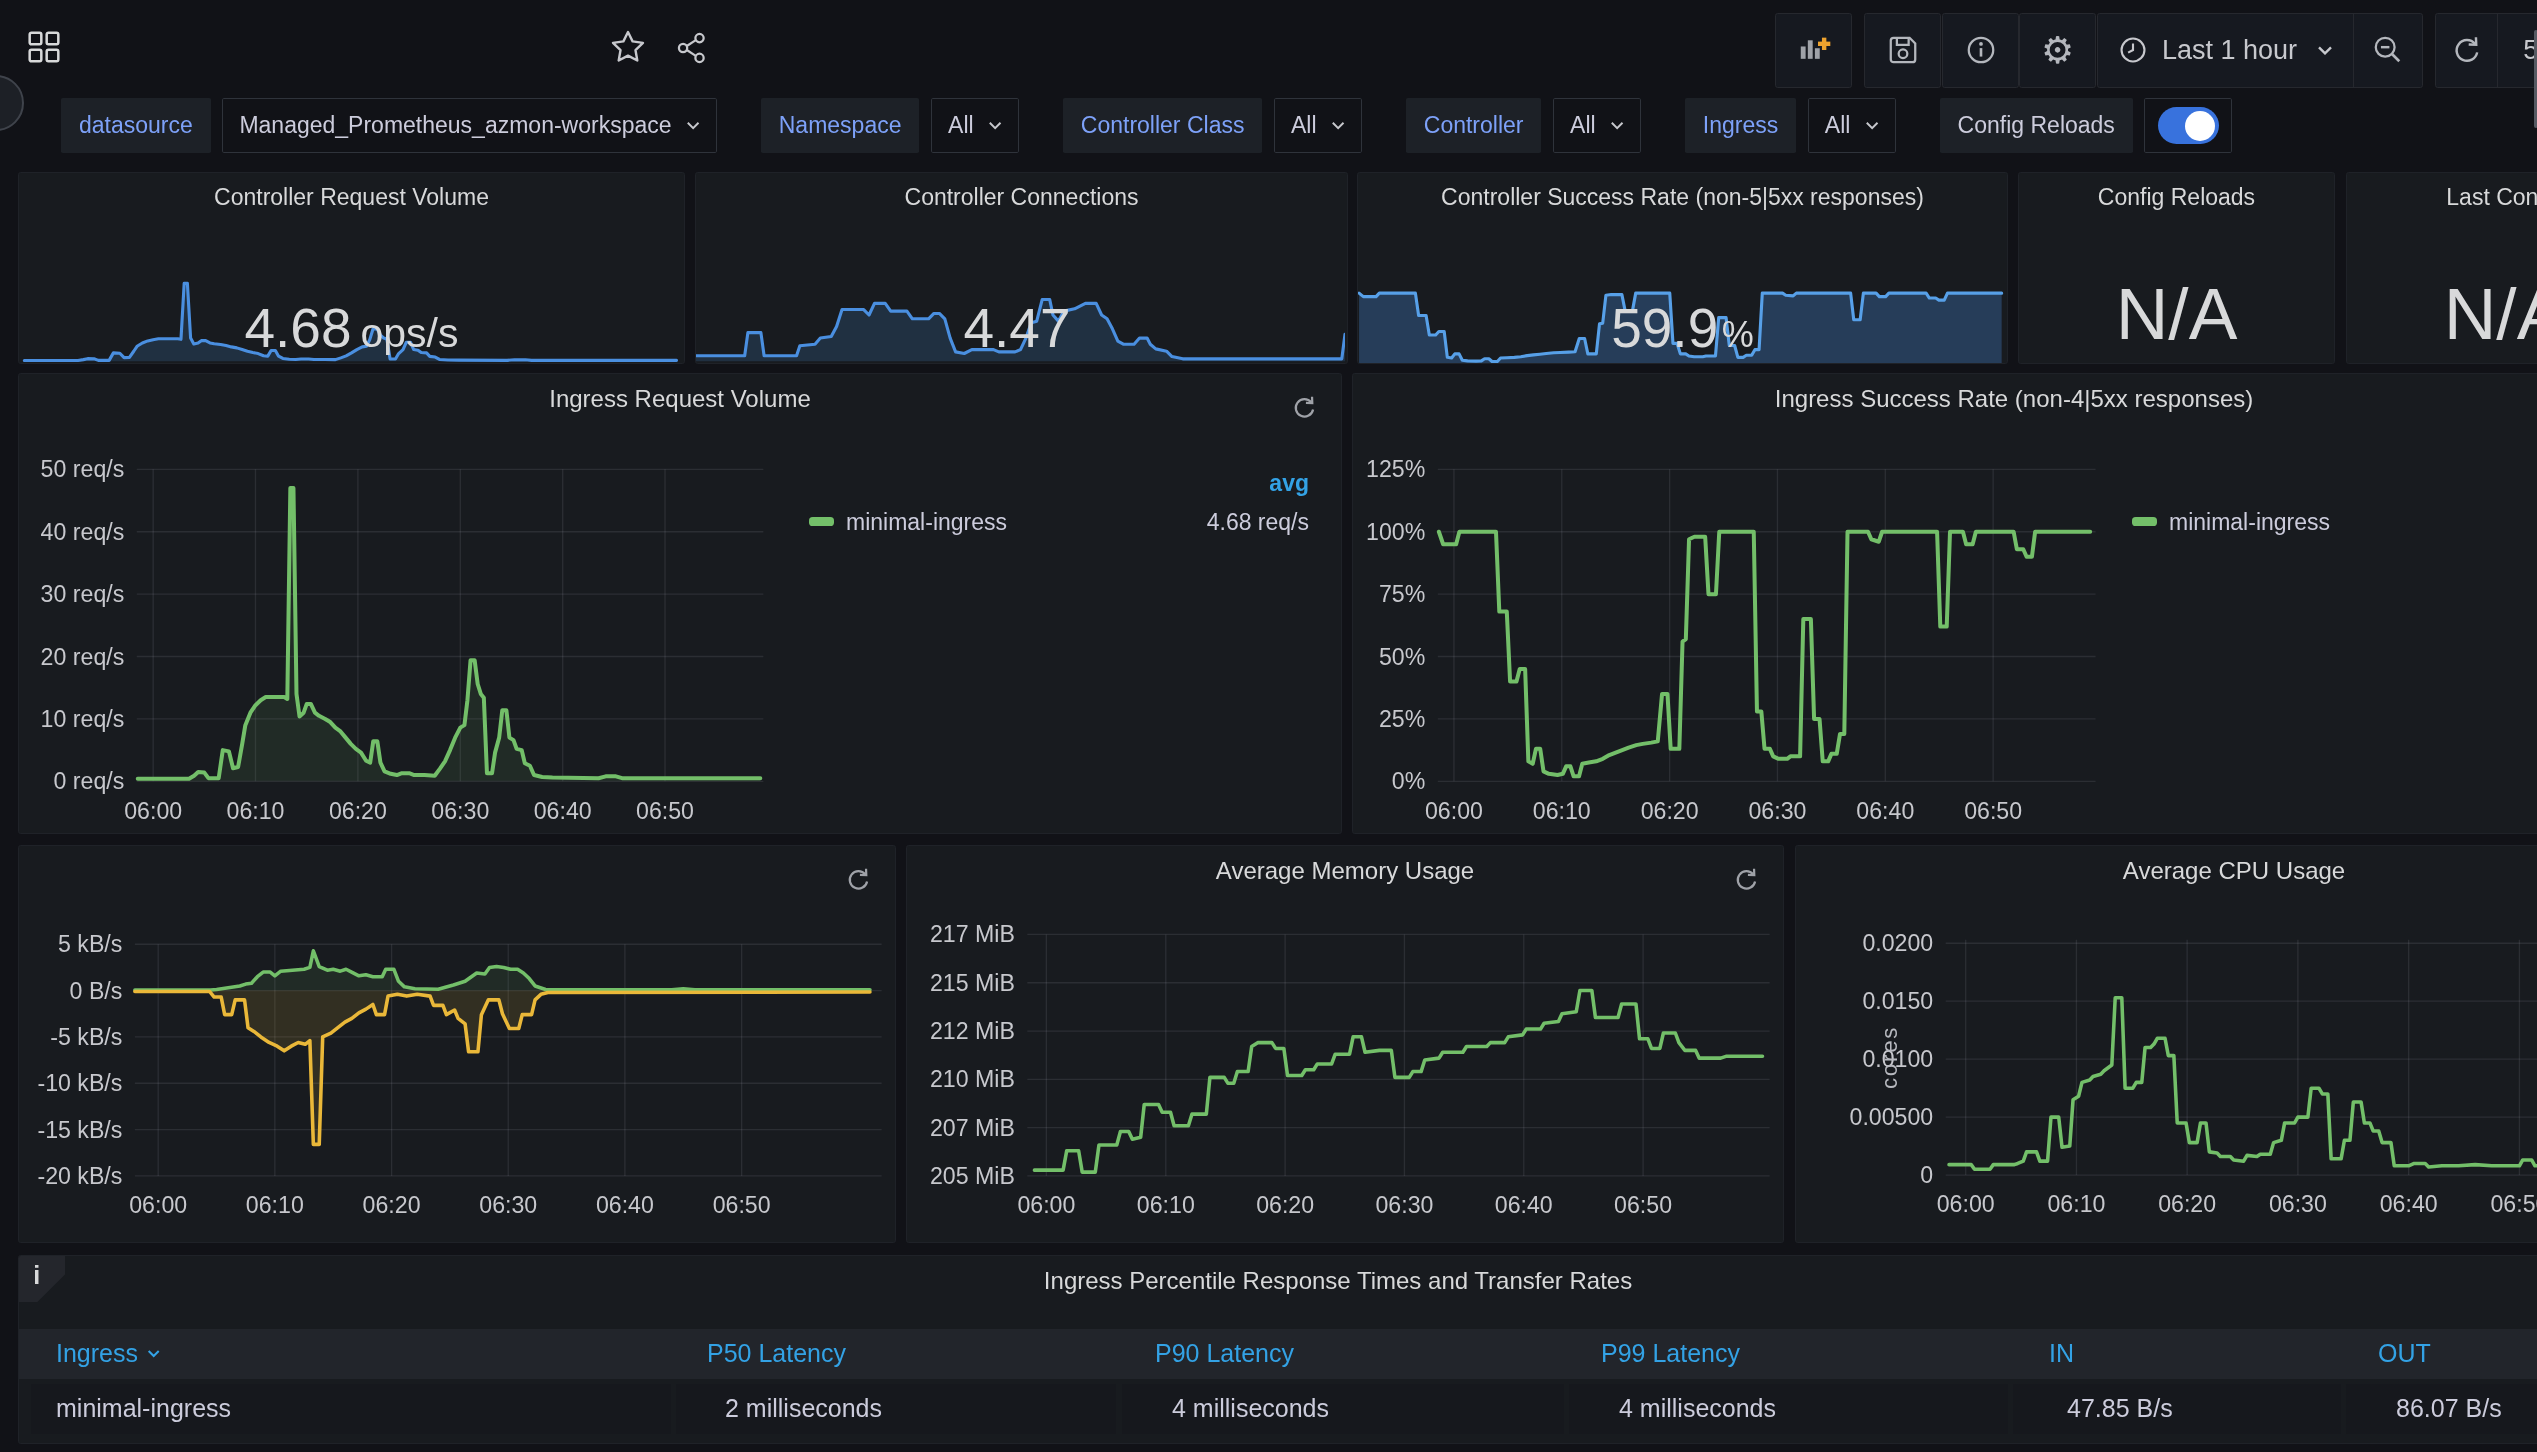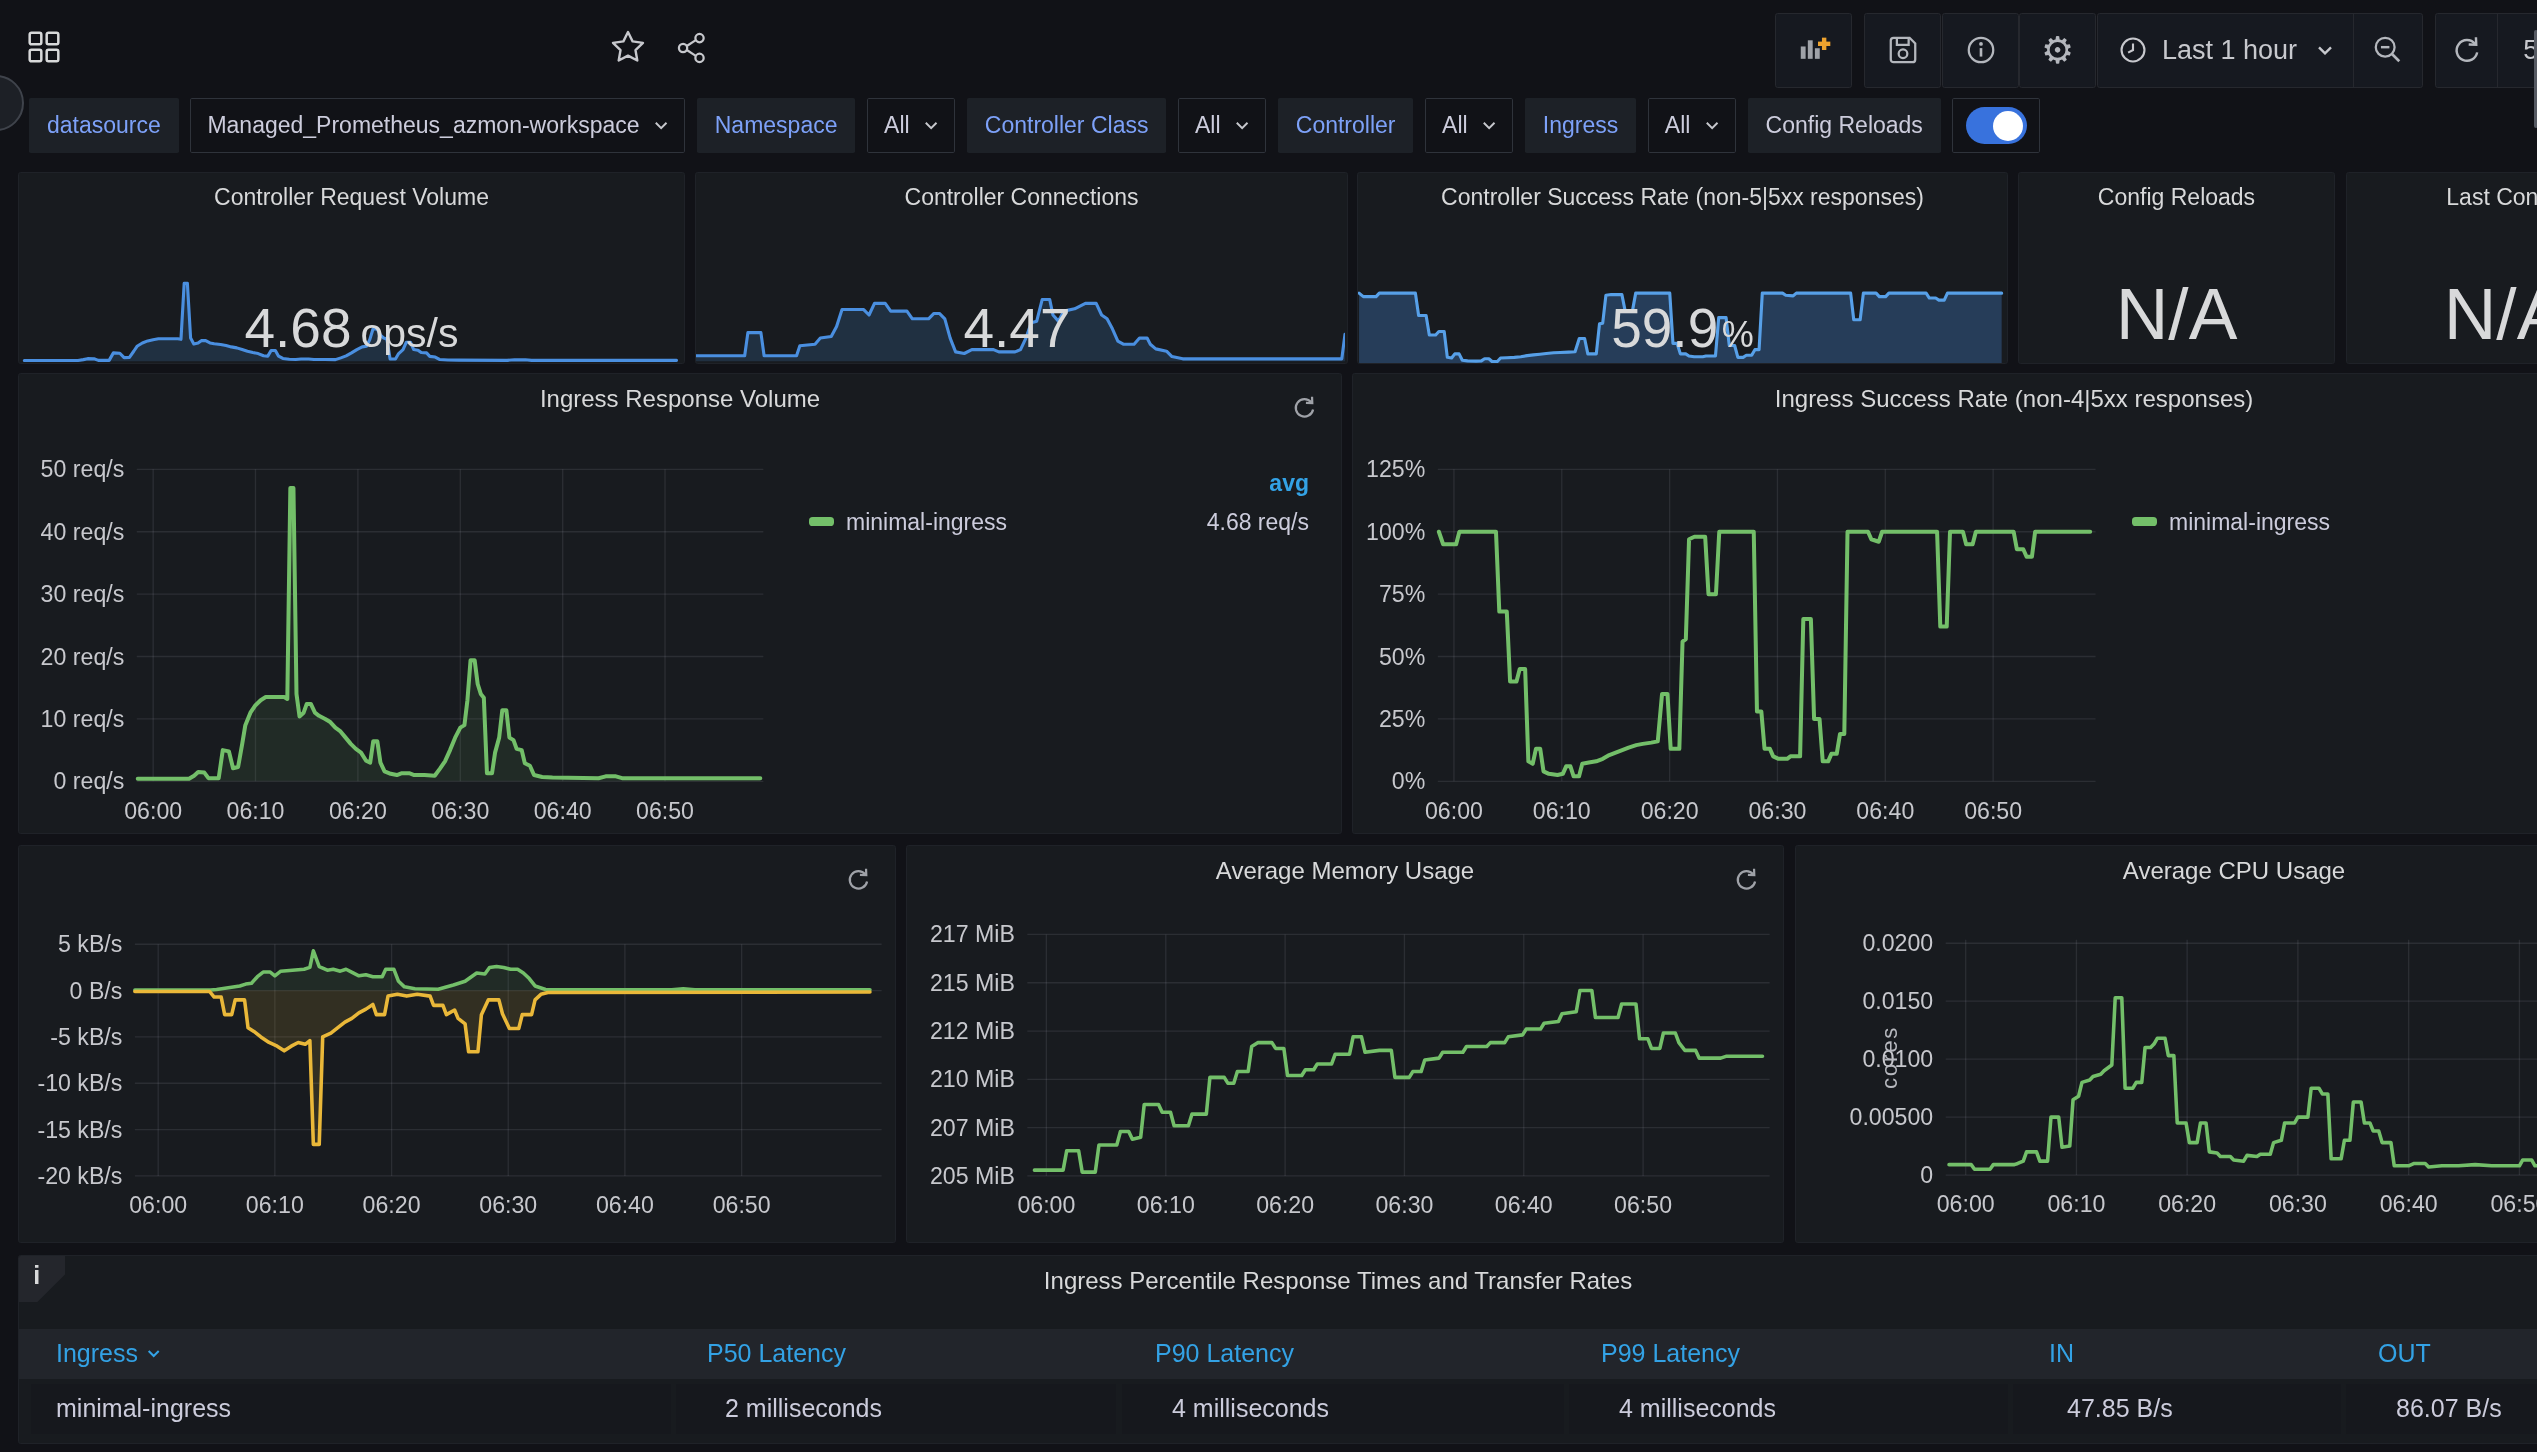--- a/index.html
+++ b/index.html
@@ -12,21 +12,21 @@
   .ptitle{position:absolute;top:10.7px;left:0;right:0;text-align:center;font-size:24px;font-weight:500;
           color:#d8d9da;white-space:nowrap;}
   .stat-value{position:absolute;left:0;right:0;top:114px;height:82px;line-height:82px;text-align:center;
               color:#d8d9da;font-weight:400;white-space:nowrap;}
   .stat-num{font-size:55px;}
   .stat-unit{font-size:41px;margin-left:9px;}
   .stat-na{font-size:73px;}
   .spark{position:absolute;left:0;bottom:0;}
   .chart-svg{position:absolute;left:0;top:0;}
   .vchip{height:55px;display:flex;align-items:center;padding:0 18px;background:#1d2127;border-radius:1.8px;
-         font-size:23px;color:#7da1f8;white-space:nowrap;}
+         font-size:23px;color:#7da1f8;white-space:nowrap;margin-left:32px;}
   .vbox{height:55px;display:flex;align-items:center;gap:14.3px;padding:0 16px;background:#111217;
         border:0.9px solid #2f333b;border-radius:1.8px;font-size:23px;color:#ccccdc;white-space:nowrap;box-sizing:border-box;}
   .vgap{}
   .legend-label{font-size:23px;color:#ccccdc;white-space:nowrap;}
   .legend-head{font-size:23px;font-weight:700;color:#33a2e5;}
   .swatch{position:absolute;width:25px;height:9px;border-radius:3.6px;background:#73bf69;}
   .th{position:absolute;font-size:25px;color:#33a2e5;white-space:nowrap;display:flex;align-items:center;gap:9px;}
   .td{position:absolute;font-size:25px;color:#ccccdc;white-space:nowrap;}
   .cell{position:absolute;top:0;height:50px;background:#16181d;}
   svg text{font-family:"Liberation Sans",sans-serif;}
@@ -231,21 +231,21 @@
         <text x="380.1" y="499" text-anchor="middle" fill="#c7c8cd" font-size="26">06:20</text>
         <line x1="495.0" x2="495.0" y1="107" y2="457" stroke="rgba(204,204,220,0.11)" stroke-width="1.5"></line>
         <text x="495.0" y="499" text-anchor="middle" fill="#c7c8cd" font-size="26">06:30</text>
         <line x1="609.9" x2="609.9" y1="107" y2="457" stroke="rgba(204,204,220,0.11)" stroke-width="1.5"></line>
         <text x="609.9" y="499" text-anchor="middle" fill="#c7c8cd" font-size="26">06:40</text>
         <line x1="724.7" x2="724.7" y1="107" y2="457" stroke="rgba(204,204,220,0.11)" stroke-width="1.5"></line>
         <text x="724.7" y="499" text-anchor="middle" fill="#c7c8cd" font-size="26">06:50</text>
         <path d="M133.1 454.2 L190.6 454.2 L196.3 450.7 L200.9 446.5 L207.8 447.2 L212.4 453.5 L223.9 453.5 L228.5 422.0 L235.4 423.4 L240.0 442.3 L245.7 440.9 L250.3 415.0 L253.8 394.0 L259.5 380.0 L265.2 371.6 L271.0 366.0 L276.7 362.5 L297.4 362.5 L300.9 364.6 L304.3 128.0 L307.8 128.0 L311.2 359.0 L314.6 384.2 L319.2 380.0 L322.7 370.2 L327.3 370.2 L331.9 380.0 L336.5 383.5 L343.4 387.0 L349.1 390.5 L354.8 396.8 L360.6 401.0 L366.3 408.0 L372.1 415.0 L377.8 420.6 L383.6 424.8 L389.3 433.9 L393.9 436.0 L397.3 412.2 L401.9 412.2 L405.4 436.0 L410.0 445.8 L416.9 448.6 L423.8 450.0 L429.5 447.9 L437.6 447.9 L443.3 450.0 L454.8 450.0 L466.3 450.7 L472.0 443.0 L477.8 434.6 L483.5 422.0 L489.2 408.0 L495.0 396.8 L499.6 394.0 L503.0 366.0 L506.5 321.2 L511.1 321.2 L514.5 347.8 L518.0 359.0 L521.4 363.2 L524.9 447.9 L530.6 447.9 L534.0 424.8 L538.6 408.0 L542.1 377.2 L546.7 377.2 L550.1 408.0 L554.7 410.8 L558.2 420.6 L563.9 422.0 L567.4 436.7 L573.1 439.5 L577.7 450.0 L586.9 452.1 L598.4 452.8 L650.1 453.5 L658.1 451.4 L669.6 451.4 L676.5 453.5 L831.6 453.5 L 831.6 457.0 L 133.1 457.0 Z" fill="rgba(115,191,105,0.10)" stroke="none"></path>
         <path d="M133.1 454.2 L190.6 454.2 L196.3 450.7 L200.9 446.5 L207.8 447.2 L212.4 453.5 L223.9 453.5 L228.5 422.0 L235.4 423.4 L240.0 442.3 L245.7 440.9 L250.3 415.0 L253.8 394.0 L259.5 380.0 L265.2 371.6 L271.0 366.0 L276.7 362.5 L297.4 362.5 L300.9 364.6 L304.3 128.0 L307.8 128.0 L311.2 359.0 L314.6 384.2 L319.2 380.0 L322.7 370.2 L327.3 370.2 L331.9 380.0 L336.5 383.5 L343.4 387.0 L349.1 390.5 L354.8 396.8 L360.6 401.0 L366.3 408.0 L372.1 415.0 L377.8 420.6 L383.6 424.8 L389.3 433.9 L393.9 436.0 L397.3 412.2 L401.9 412.2 L405.4 436.0 L410.0 445.8 L416.9 448.6 L423.8 450.0 L429.5 447.9 L437.6 447.9 L443.3 450.0 L454.8 450.0 L466.3 450.7 L472.0 443.0 L477.8 434.6 L483.5 422.0 L489.2 408.0 L495.0 396.8 L499.6 394.0 L503.0 366.0 L506.5 321.2 L511.1 321.2 L514.5 347.8 L518.0 359.0 L521.4 363.2 L524.9 447.9 L530.6 447.9 L534.0 424.8 L538.6 408.0 L542.1 377.2 L546.7 377.2 L550.1 408.0 L554.7 410.8 L558.2 420.6 L563.9 422.0 L567.4 436.7 L573.1 439.5 L577.7 450.0 L586.9 452.1 L598.4 452.8 L650.1 453.5 L658.1 451.4 L669.6 451.4 L676.5 453.5 L831.6 453.5" fill="none" stroke="#73bf69" stroke-width="4.5" stroke-linejoin="round" stroke-linecap="round"></path>
       </svg>
-    <div class="ptitle">Ingress Response Volume</div>
+    <div class="ptitle">Ingress Request Volume</div>
     <svg style="position:absolute;right:23px;top:19.6px" width="27" height="27" viewBox="0 0 34 34">
       <path d="M25.5 10.5 A11 11 0 1 0 27.8 19.5" fill="none" stroke="#9fa2a8" stroke-width="2.8"></path>
       <path d="M26.5 3.5 L26.8 11.5 L18.8 11.2" fill="none" stroke="#9fa2a8" stroke-width="2.8"></path>
     </svg>
     <span class="legend-head" style="position:absolute;right:32px;top:96px">avg</span>
     <span class="swatch" style="left:790px;top:143px"></span>
     <span class="legend-label" style="position:absolute;left:827px;top:135px">minimal-ingress</span>
     <span class="legend-label" style="position:absolute;right:32px;top:135px">4.68 req/s</span>
   </div>
 

